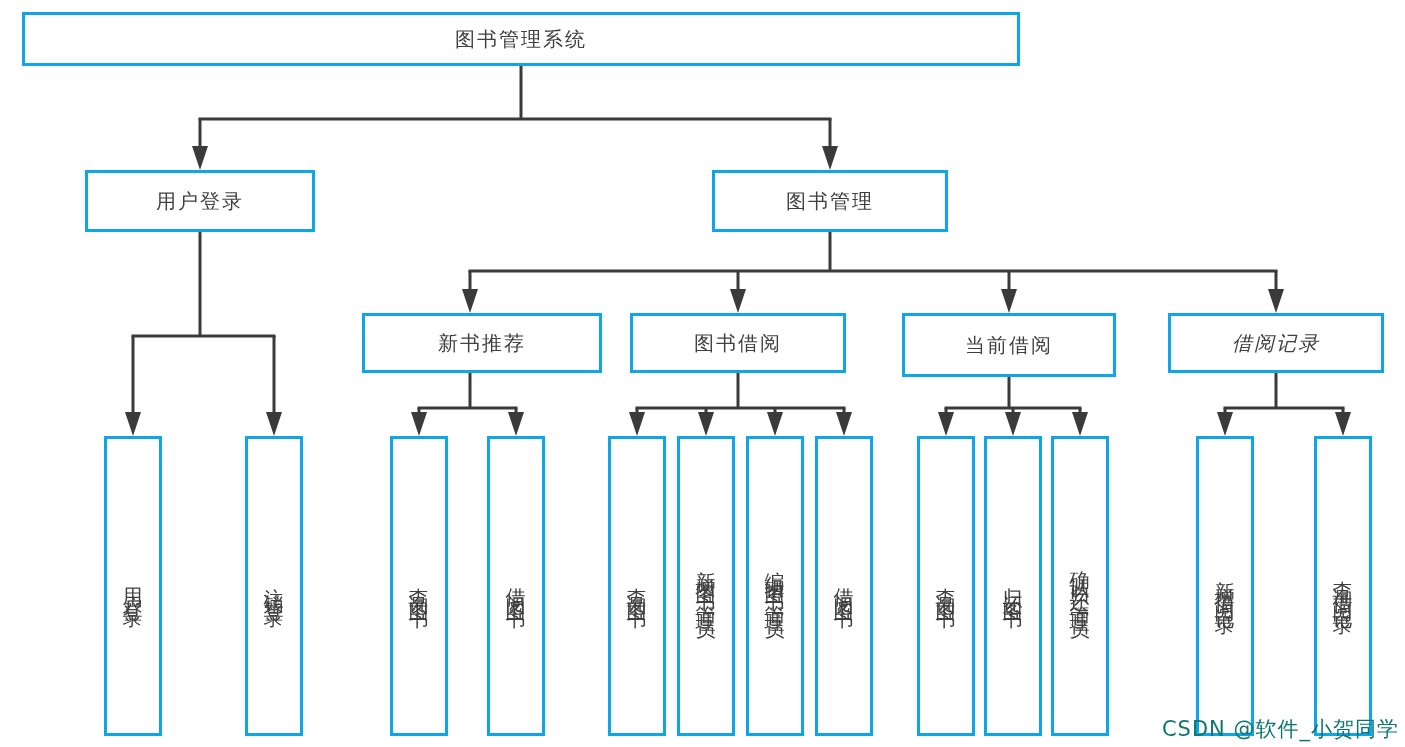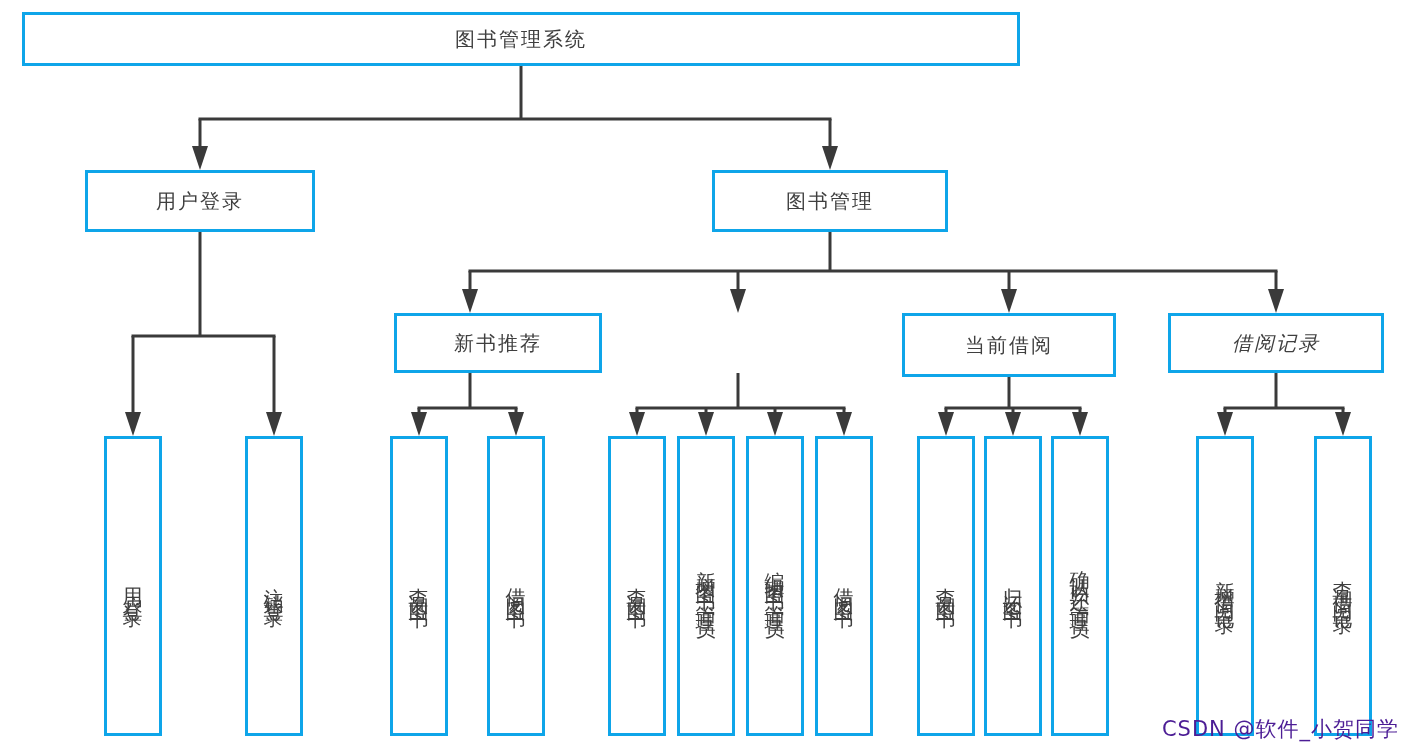--- a/index.html
+++ b/index.html
@@ -49,21 +49,21 @@
     letter-spacing: 7px;
     font-size: 20px;
     color: #3f3f3f;
     line-height: 1;
   }
   .watermark {
     position: absolute;
     right: 6px;
     bottom: 4px;
     font-size: 21px;
-    color: #4c1d95;
+    color: #0f766e;
     letter-spacing: 1px;
     white-space: nowrap;
   }
 </style>
 </head>
 <body>
 
 <div id="canvas">
 
   <svg id="connectors" viewBox="0 0 1405 747" xmlns="http://www.w3.org/2000/svg">
@@ -126,21 +126,22 @@
     <polygon points="1225,436 1217,412 1233,412"></polygon>
     <line x1="1343" y1="408" x2="1343" y2="416"></line>
     <polygon points="1343,436 1335,412 1351,412"></polygon>
   </svg>
 
   <div class="box" style="left:22px; top:12px; width:998px; height:54px;">图书管理系统</div>
 
   <div class="box" style="left:85px; top:170px; width:230px; height:62px;">用户登录</div>
   <div class="box" style="left:712px; top:170px; width:236px; height:62px;">图书管理</div>
 
-  <div class="box" style="left:362px; top:313px; width:208px; height:60px;margin-left:32px;">新书推荐</div>
+  <div class="box" style="left:362px; top:313px; width:240px; height:60px;">新书推荐</div>
+  <div class="box" style="left:630px; top:313px; width:216px; height:60px;">图书借阅</div>
   <div class="box" style="left:902px; top:313px; width:214px; height:64px;">当前借阅</div>
   <div class="box" style="left:1168px; top:313px; width:216px; height:60px;font-style:italic;">借阅记录</div>
 
   <div class="box leaf" style="left:104px; top:436px; width:58px; height:300px;">
     <span class="vtext">用户登录</span>
   </div>
   <div class="box leaf" style="left:245px; top:436px; width:58px; height:300px;">
     <span class="vtext">注销登录</span>
   </div>
 

